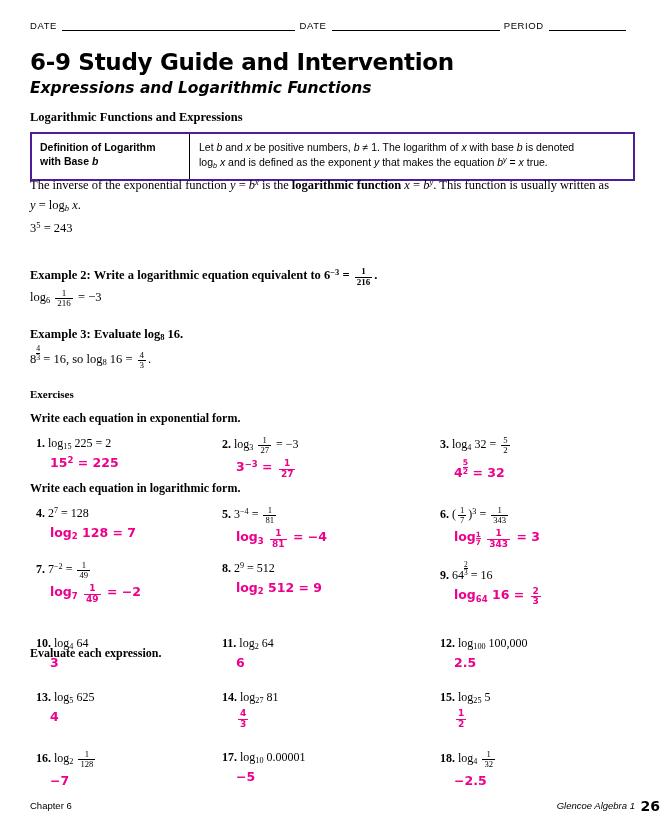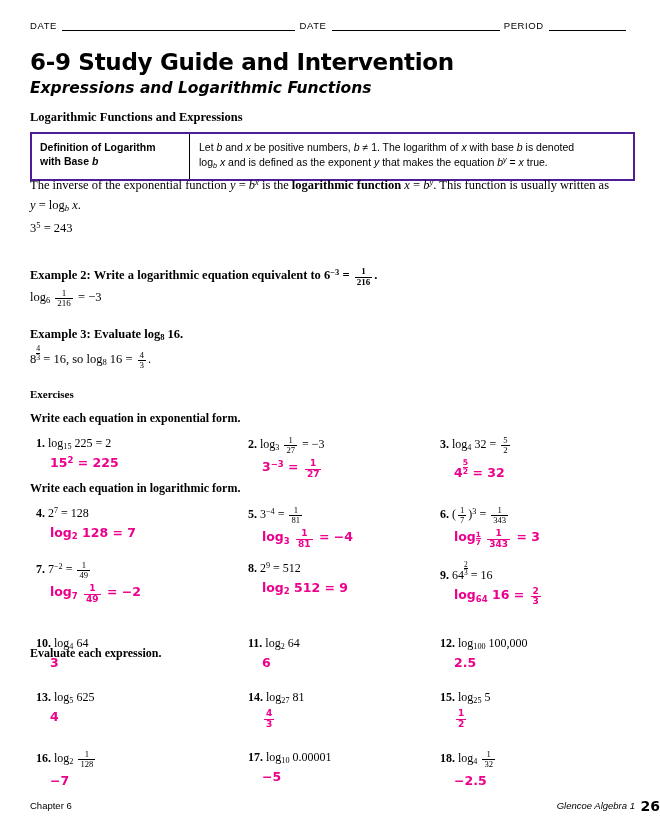--- a/index.html
+++ b/index.html
@@ -80,21 +80,21 @@
     font-weight:bold; font-size:11px;
   }
   .directive { position:absolute; left:30px; font-weight:bold; font-size:12px; }
   #dir1 { top:411px; }
   #dir2 { top:481px; }
   #dir3 { top:646px; }
 
   .grid { position:absolute; left:0; width:660px; }
   .col { position:absolute; font-size:12px; }
   .c1 { left:36px; }
-  .c2 { left:248px; }
+  .c2 { left:222px; }
   .c3 { left:440px; }
 
   .qtext { white-space:nowrap; }
   .qnum { font-weight:bold; }
   .ans {
     color:#ec008c;
     font-family:"DejaVu Sans", sans-serif;
     font-weight:bold; font-size:12.5px;
     margin-top:4px; margin-left:14px;
     white-space:nowrap;

